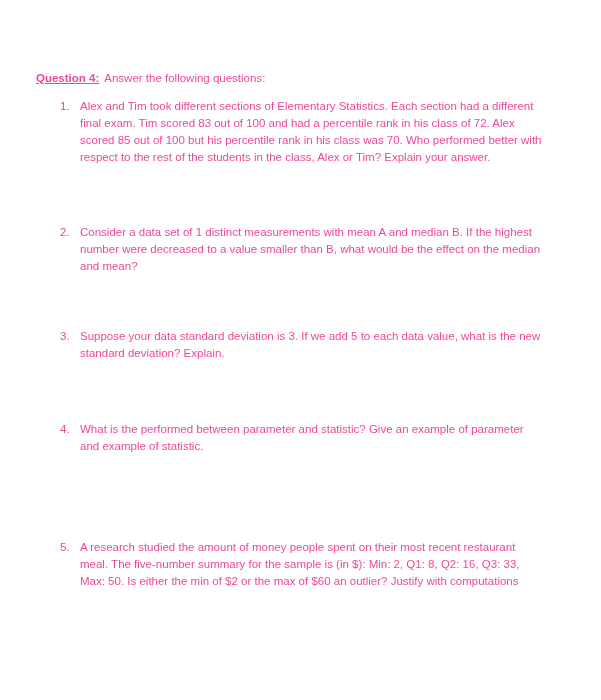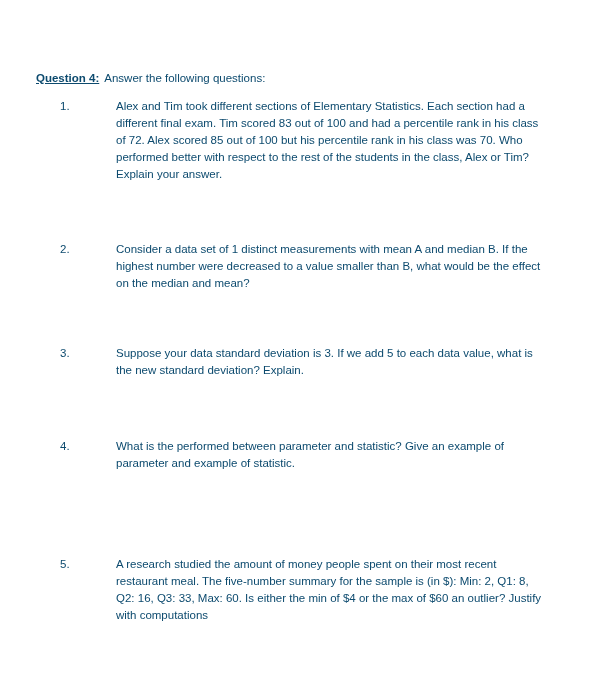--- a/index.html
+++ b/index.html
@@ -6,21 +6,21 @@
     margin: 0;
     padding: 0;
     background: #ffffff;
   }
   .page {
     position: relative;
     width: 601px;
     height: 700px;
     background: #ffffff;
     font-family: "Liberation Sans", sans-serif;
-    color: #0c4a6e;
+    color: #ec4899;
     overflow: hidden;
   }
   .doc-heading {
     position: absolute;
     top: 70px;
     left: 36px;
     right: 40px;
     font-size: 11.5px;
     line-height: 17px;
   }
@@ -40,21 +40,20 @@
     font-size: 11.5px;
     line-height: 17px;
   }
   .q-num {
     width: 20px;
     flex: 0 0 20px;
   }
   .q-text {
     flex: 1 1 auto;
     max-width: 462px;
-    margin-left: 36px;
   }
   .q-item-1 { margin-bottom: 58px; }
   .q-item-2 { margin-bottom: 53px; }
   .q-item-3 { margin-bottom: 59px; }
   .q-item-4 { margin-bottom: 84px; }
   .q-item-5 { margin-bottom: 0; }
 </style>
 </head>
 <body>
 
@@ -81,18 +80,18 @@
       <span class="q-text">Suppose your data standard deviation is 3. If we add 5 to each data value, what is the new standard deviation? Explain.</span>
     </div>
 
     <div class="q-item q-item-4">
       <span class="q-num">4.</span>
       <span class="q-text">What is the performed between parameter and statistic? Give an example of parameter and example of statistic.</span>
     </div>
 
     <div class="q-item q-item-5">
       <span class="q-num">5.</span>
-      <span class="q-text">A research studied the amount of money people spent on their most recent restaurant meal. The five-number summary for the sample is (in $): Min: 2, Q1: 8, Q2: 16, Q3: 33, Max: 60. Is either the min of $4 or the max of $60 an outlier? Justify with computations</span>
+      <span class="q-text">A research studied the amount of money people spent on their most recent restaurant meal. The five-number summary for the sample is (in $): Min: 2, Q1: 8, Q2: 16, Q3: 33, Max: 50. Is either the min of $2 or the max of $60 an outlier? Justify with computations</span>
     </div>
 
   </div>
 
 </div>
 
 </body></html>

